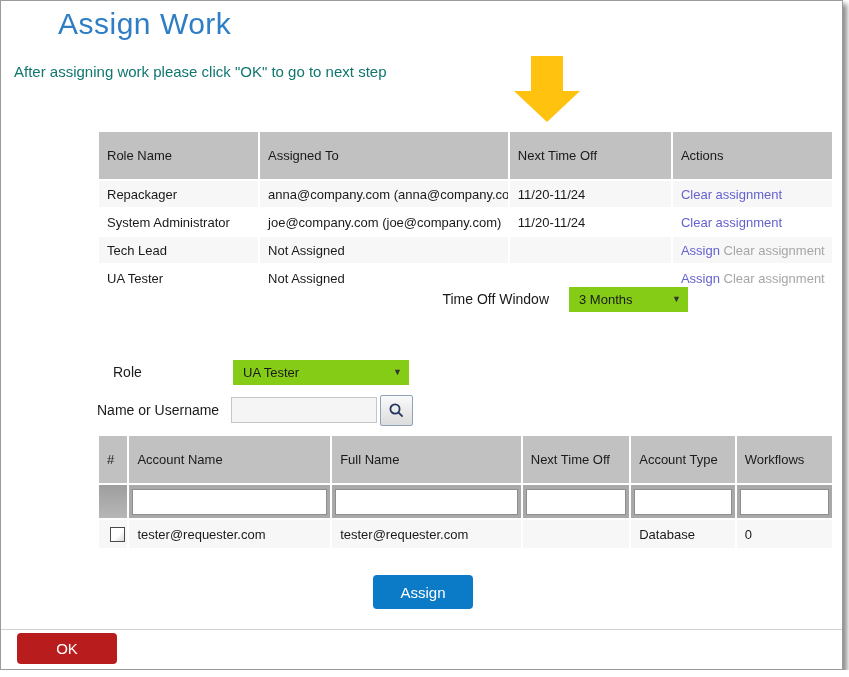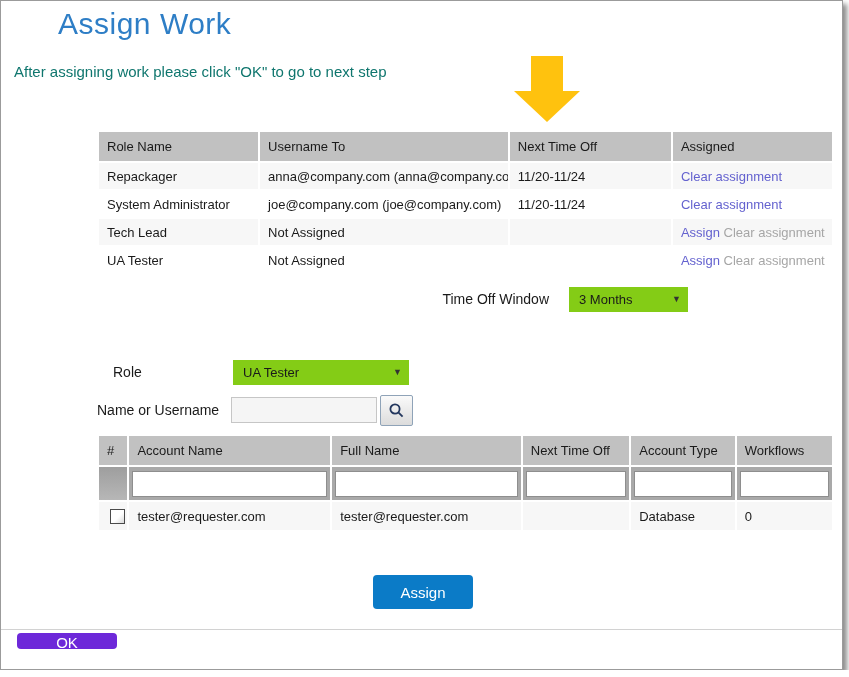--- a/index.html
+++ b/index.html
@@ -41,21 +41,21 @@
   
   table.grid {
     position: absolute;
     border-collapse: separate;
     border-spacing: 2px;
     table-layout: fixed;
     font-size: 13px; color: #1a1a1a;
   }
   table.grid th {
     background: #c1c1c1; font-weight: 400; text-align: left;
-    padding: 7px 8px; height: 28px; overflow: hidden; white-space: nowrap;
+    padding: 16px 8px; height: 28px; overflow: hidden; white-space: nowrap;
   }
   table.grid td {
     padding: 0 8px; height: 26px; overflow: hidden; white-space: nowrap;
     background: #ffffff;
   }
   table.grid tr.shaded td { background: #f7f7f7; }
 
   #assign-table { left: 96px; top: 129px; width: 737px; }
 
   .link { color: #6462cf; cursor: pointer; text-decoration: none; }
@@ -111,21 +111,21 @@
     display: block; margin-left: 3px; cursor: pointer;
   }
 
   .btn {
     position: absolute; border: none; border-radius: 4px;
     font-size: 15px; color: #ffffff; cursor: pointer;
     font-family: "Liberation Sans", sans-serif;
   }
   #assign-button { left: 372px; top: 574px; width: 100px; height: 34px; background: #0b7bc7; }
   #cancel-button { left: 484px; top: 574px; width: 100px; height: 34px; background: #6e6e6e; }
-  #ok-button     { left: 16px;  top: 632px; width: 100px; height: 16px; background: #6d28d9; }
+  #ok-button     { left: 16px;  top: 632px; width: 100px; height: 31px; background: #b91c1c; }
 
   .footer-divider {
     position: absolute; left: 0; top: 628px; width: 100%; height: 0;
     border-top: 1px solid #d2d2d2;
   }
 </style>
 </head>
 <body>
 
 <div class="page">
@@ -141,23 +141,23 @@
   <table class="grid" id="assign-table">
     <colgroup>
       <col style="width:156px">
         <col style="width:243px">
         <col style="width:158px">
         <col style="width:156px">
     </colgroup>
     <tbody>
         <tr>
       <th>Role Name</th>
-      <th>Username To</th>
+      <th>Assigned To</th>
       <th>Next Time Off</th>
-      <th>Assigned</th>
+      <th>Actions</th>
     </tr>
     <tr class="shaded">
       <td>Repackager</td>
       <td>anna@company.com (anna@company.com)</td>
       <td>11/20-11/24</td>
       <td>
         <a class="link">Clear assignment</a>
       </td>
     </tr>
     <tr>

